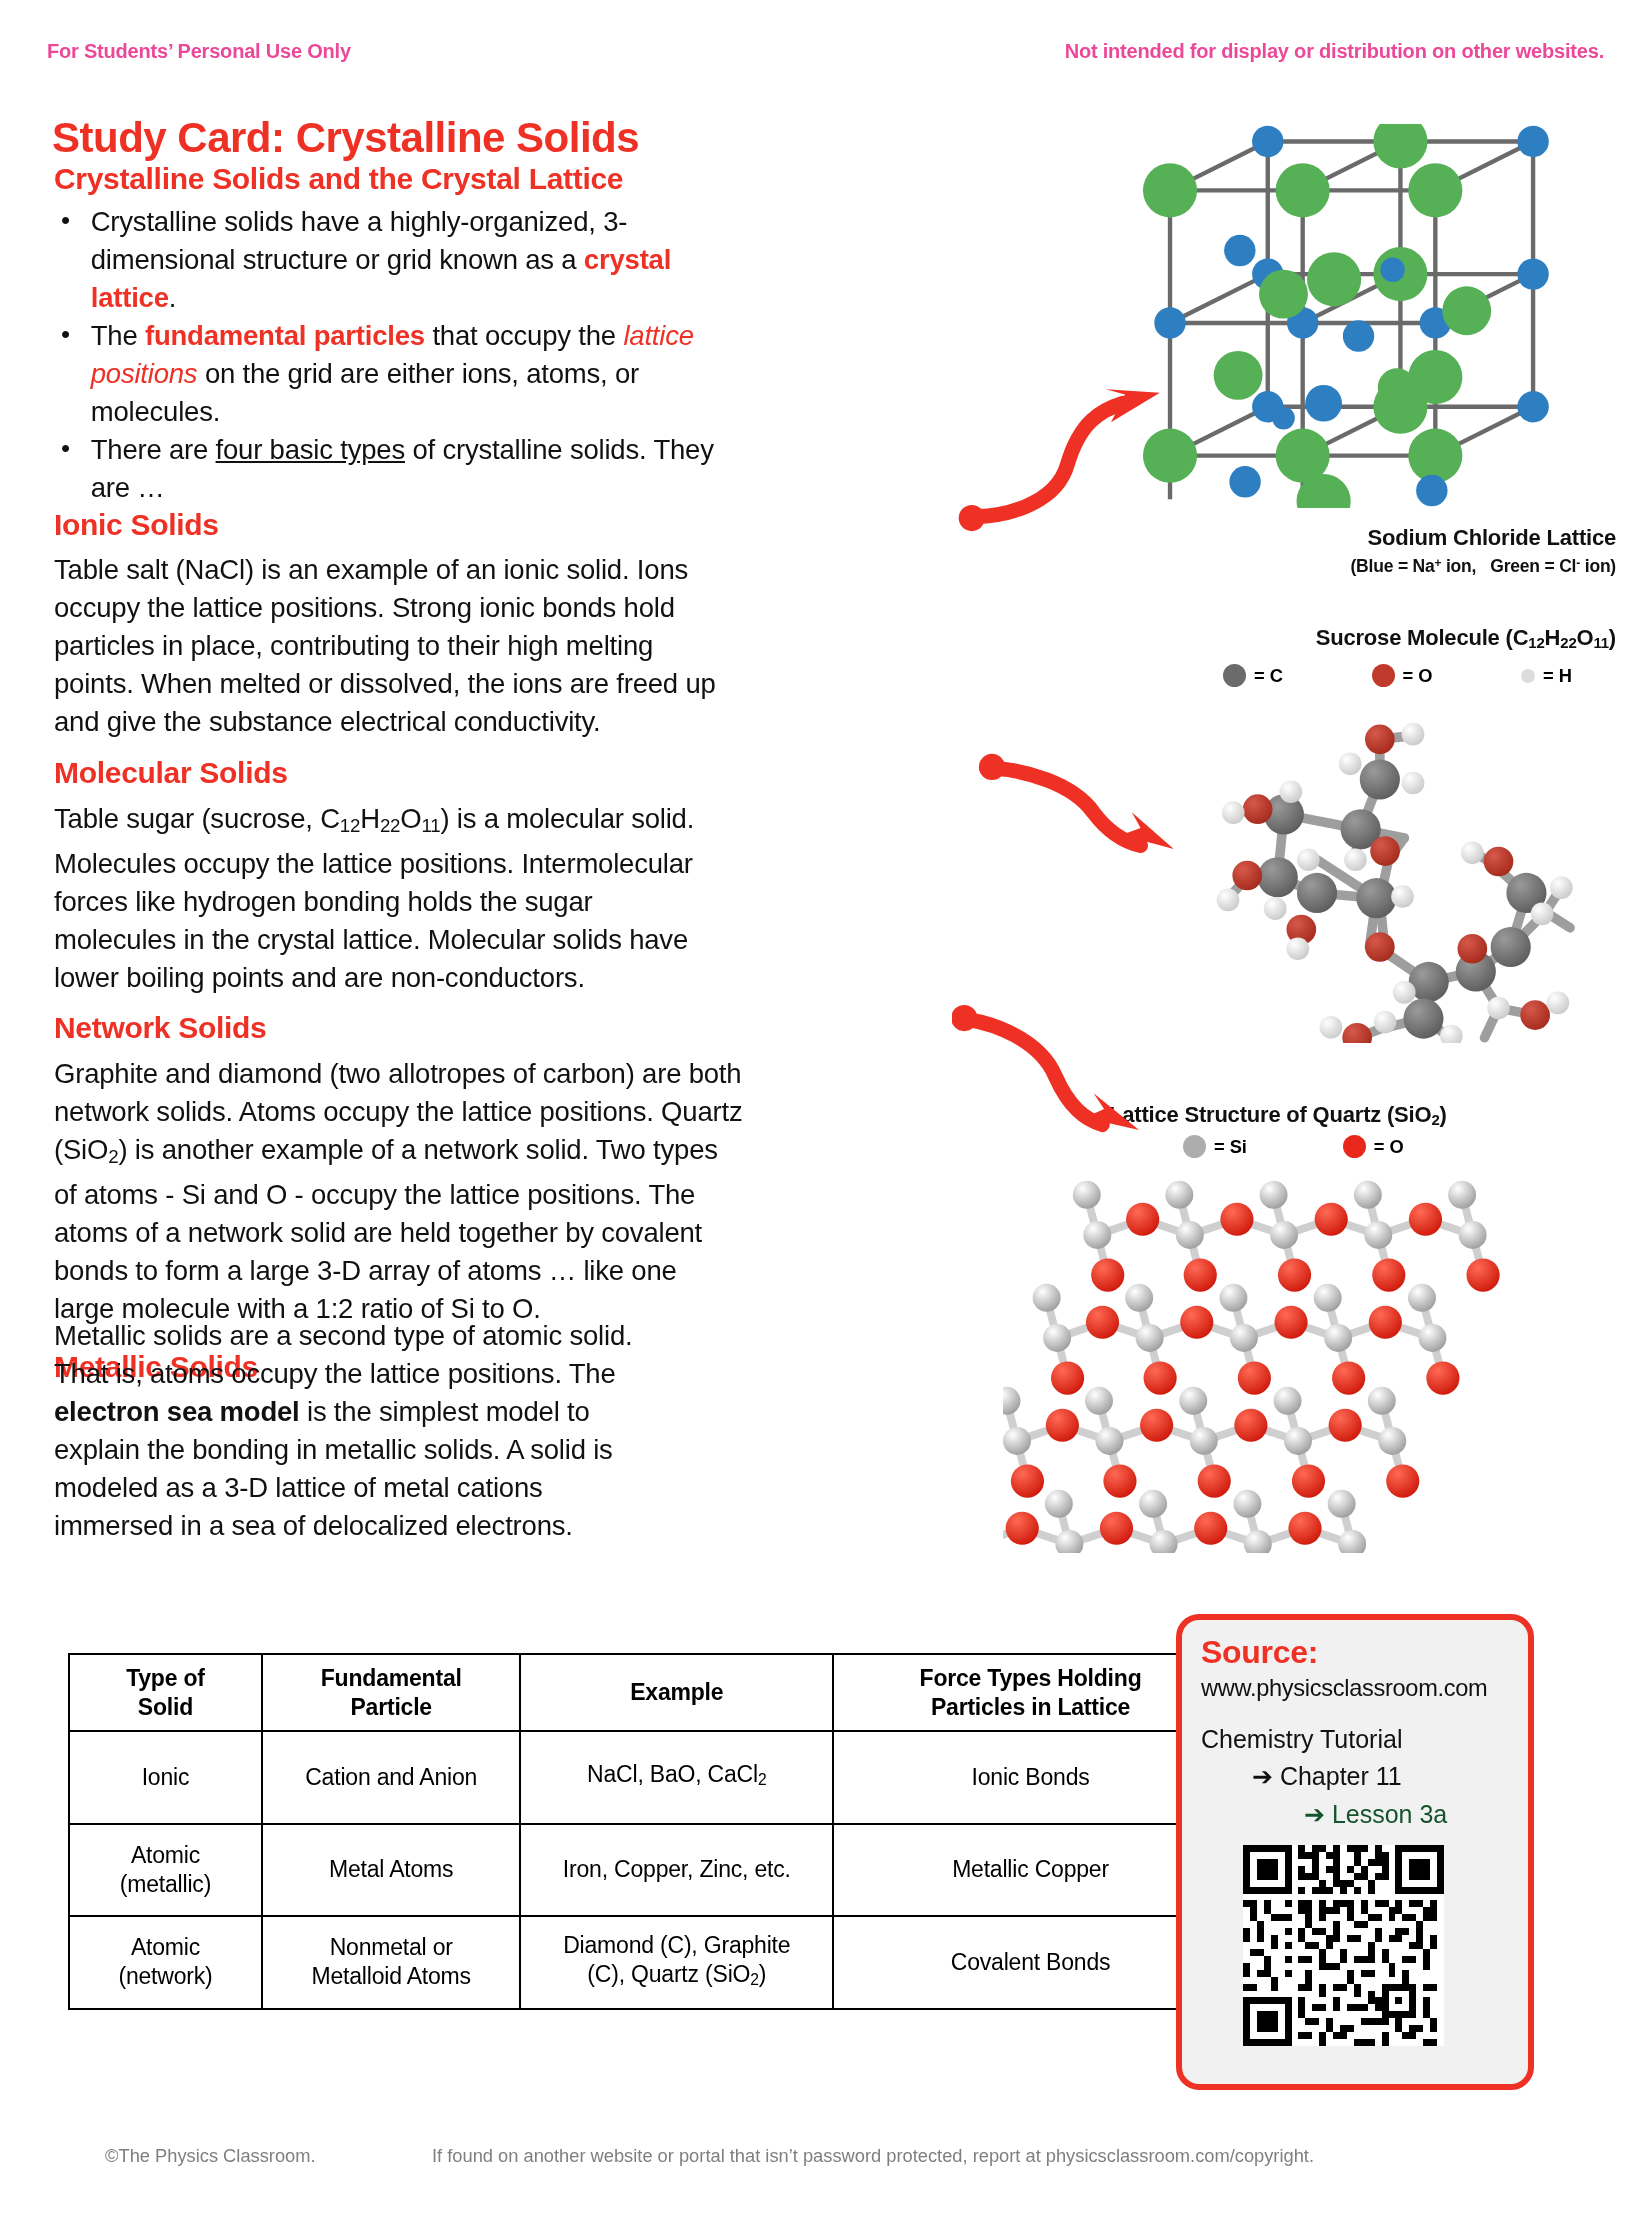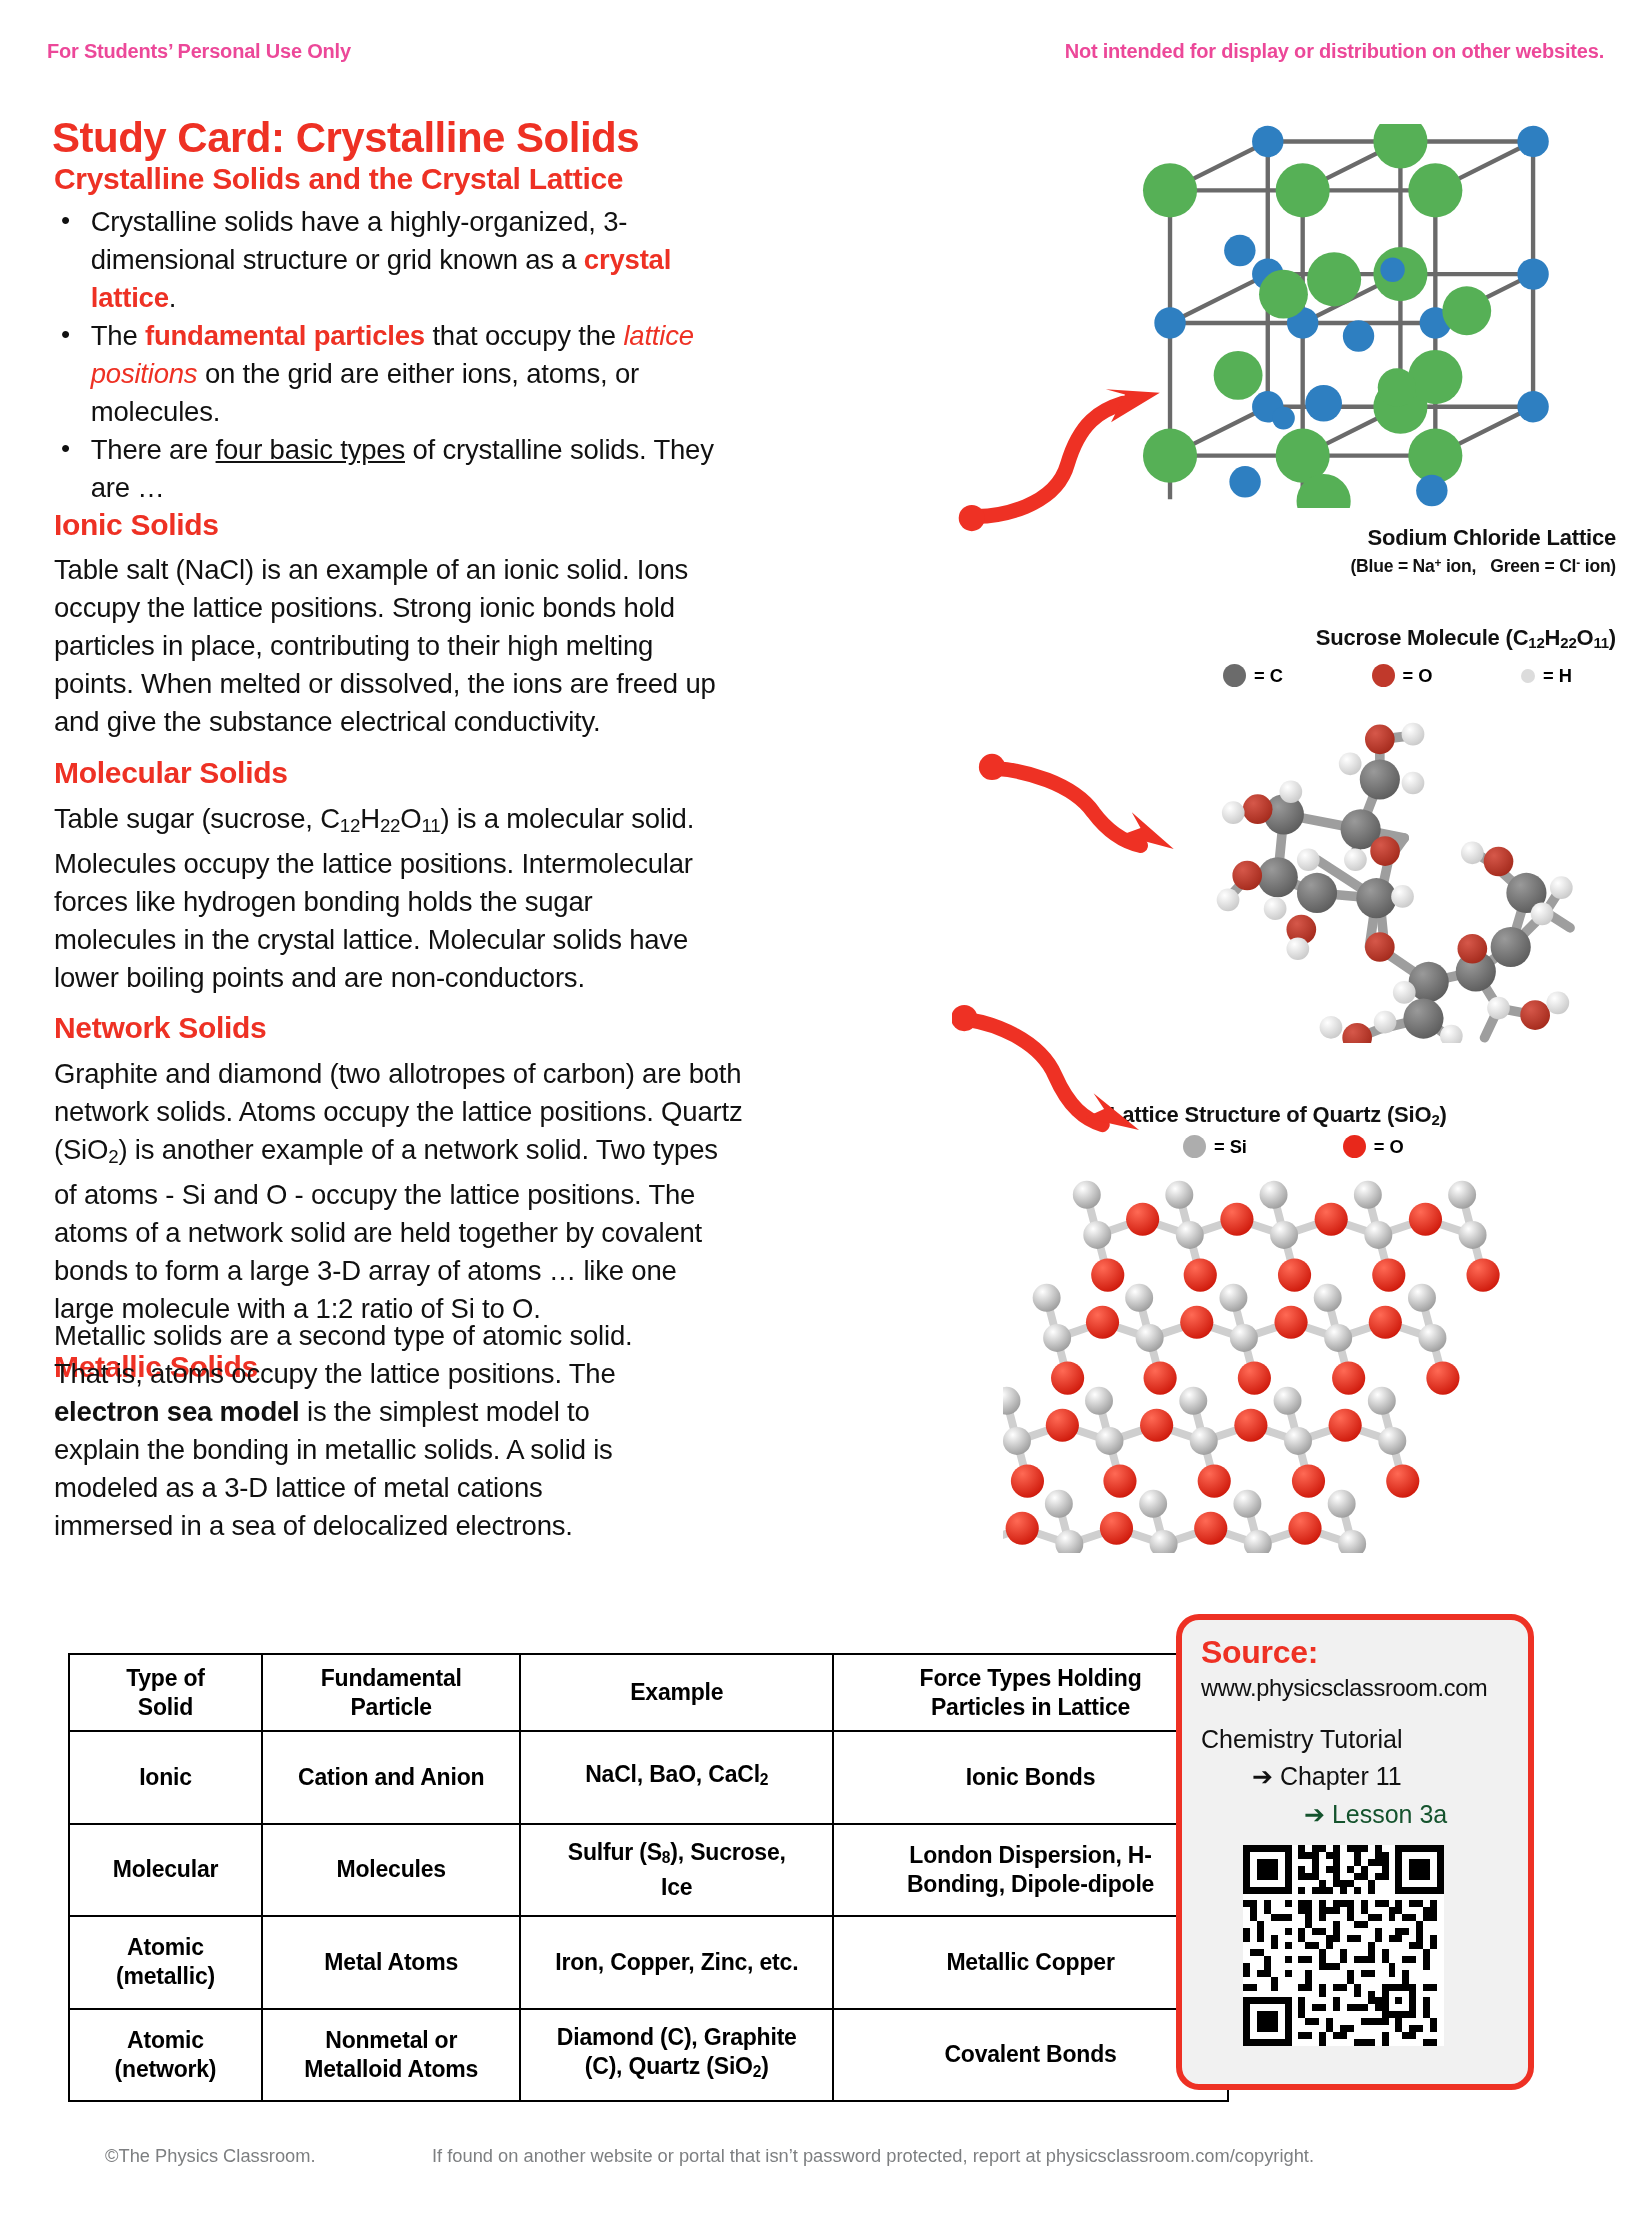--- a/index.html
+++ b/index.html
@@ -134,21 +134,21 @@
   }
   table.solids th, table.solids td {
     border: 2.2px solid #000;
     text-align: center;
     vertical-align: middle;
     padding: 5.2px 5.2px;
     line-height: 29px;
     letter-spacing: -0.2px;
   }
   table.solids th { font-weight: bold; height: 65px; }
-  table.solids td { height: 80px; font-weight: bold; }
+  table.solids td { height: 80px; font-weight: normal; }
   col.c1 { width: 150px; }
   col.c2 { width: 201px; }
   col.c3 { width: 243px; }
   col.c4 { width: 307px; }
 
   
   .source-card {
     position: absolute;
     left: 1176px;
     top: 1614px;
@@ -588,26 +588,20 @@
         <th>Example</th>
         <th>Force Types Holding<br>Particles in Lattice</th>
       </tr>
     </thead>
     <tbody>
       <tr>
         <td>Ionic</td>
         <td>Cation and Anion</td>
         <td>NaCl, BaO, CaCl<sub>2</sub></td>
         <td>Ionic Bonds</td>
-      </tr>
-      <tr>
-        <td>Molecular</td>
-        <td>Molecules</td>
-        <td>Sulfur (S<sub>8</sub>), Sucrose,<br>Ice</td>
-        <td>London Dispersion, H-<br>Bonding, Dipole-dipole</td>
       </tr>
       <tr>
         <td>Atomic<br>(metallic)</td>
         <td>Metal Atoms</td>
         <td>Iron, Copper, Zinc, etc.</td>
         <td>Metallic Copper</td>
       </tr>
       <tr>
         <td>Atomic<br>(network)</td>
         <td>Nonmetal or<br>Metalloid Atoms</td>

